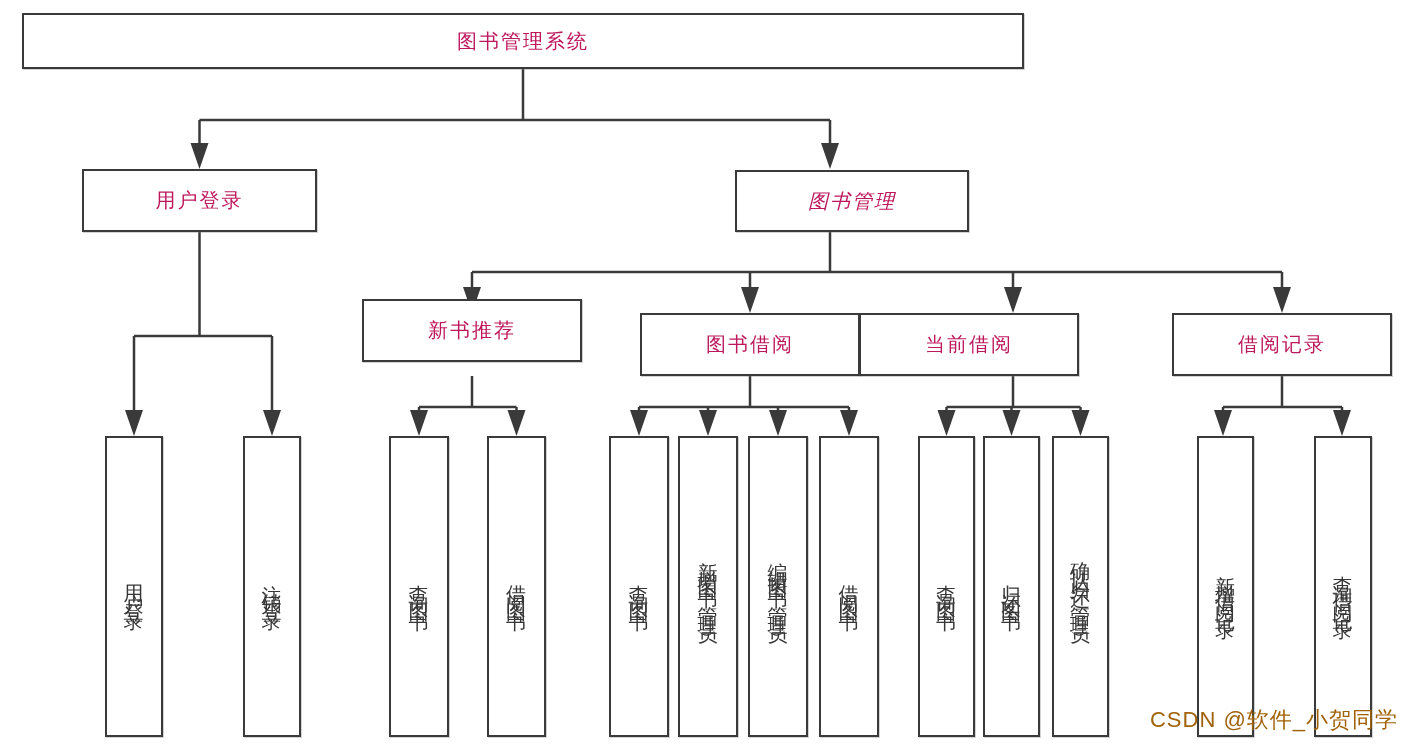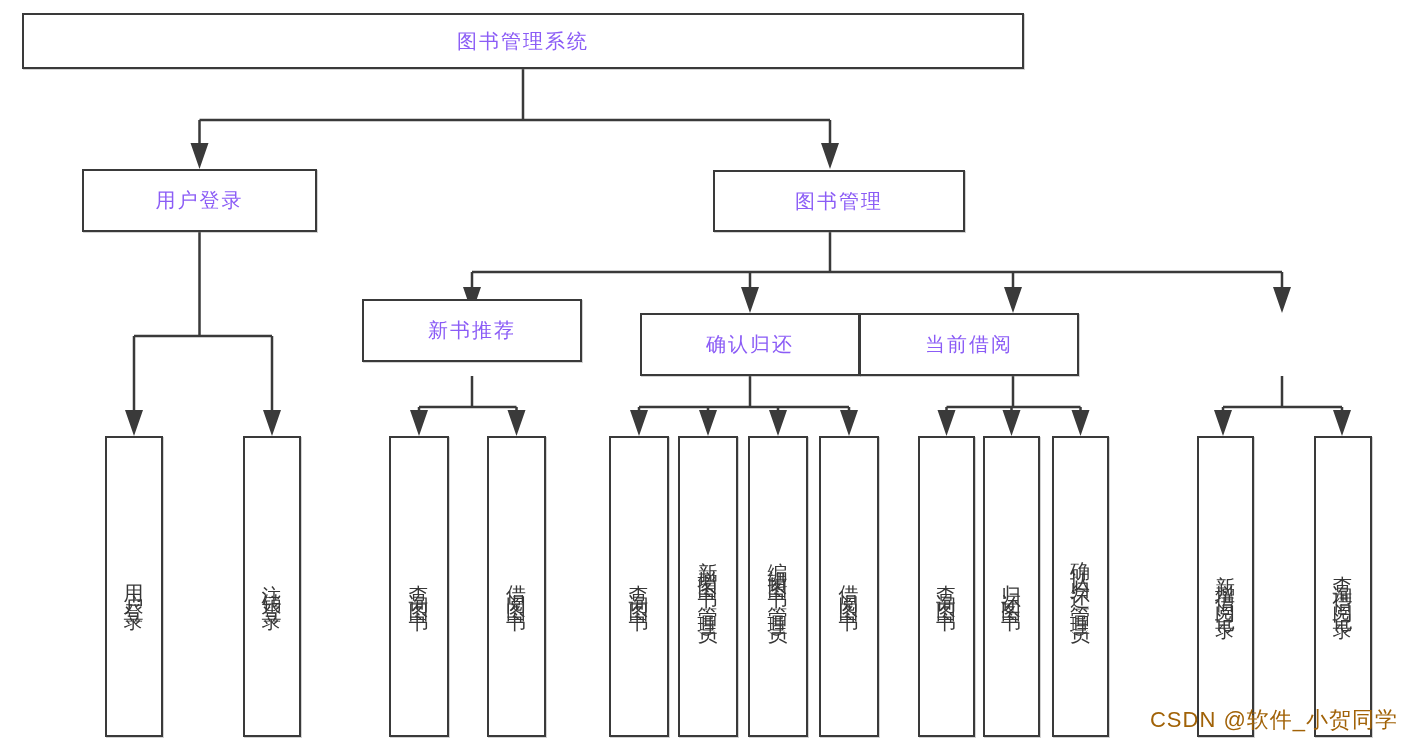--- a/index.html
+++ b/index.html
@@ -30,21 +30,21 @@
     display: flex;
     align-items: center;
     justify-content: center;
     z-index: 1;
     color: #363636;
   }
   .hlabel {
     font-size: 20px;
     letter-spacing: 2px;
     white-space: nowrap;
-    color: #8b5cf6;
+    color: #be185d;
   }
   .vnode .vlabel {
     writing-mode: vertical-rl;
     text-orientation: mixed;
     font-size: 20px;
     letter-spacing: 9px;
     line-height: 1;
     white-space: nowrap;
     color: #363636;
   }
@@ -99,32 +99,35 @@
     "></path>
   </svg>
 
   <div class="node" style="left:22px; top:13px; width:1002px; height:56px;">
     <span class="hlabel">图书管理系统</span>
   </div>
 
   <div class="node" style="left:82px; top:169px; width:235px; height:63px;">
     <span class="hlabel">用户登录</span>
   </div>
-  <div class="node" style="left:713px; top:170px; width:252px; height:62px;">
+  <div class="node" style="left:735px; top:170px; width:234px; height:62px;font-style:italic;">
     <span class="hlabel">图书管理</span>
   </div>
 
   <div class="node" style="left:362px; top:299px; width:220px; height:63px;">
     <span class="hlabel">新书推荐</span>
   </div>
   <div class="node" style="left:640px; top:313px; width:220px; height:63px;">
-    <span class="hlabel">确认归还</span>
+    <span class="hlabel">图书借阅</span>
   </div>
   <div class="node" style="left:859px; top:313px; width:220px; height:63px;">
     <span class="hlabel">当前借阅</span>
+  </div>
+  <div class="node" style="left:1172px; top:313px; width:220px; height:63px;">
+    <span class="hlabel">借阅记录</span>
   </div>
 
   <div class="node vnode" style="left:105px; top:436px; width:58px; height:301px;">
     <span class="vlabel">用户登录</span>
   </div>
   <div class="node vnode" style="left:243px; top:436px; width:58px; height:301px;">
     <span class="vlabel">注销登录</span>
   </div>
 
   <div class="node vnode" style="left:389px; top:436px; width:60px; height:301px;">

